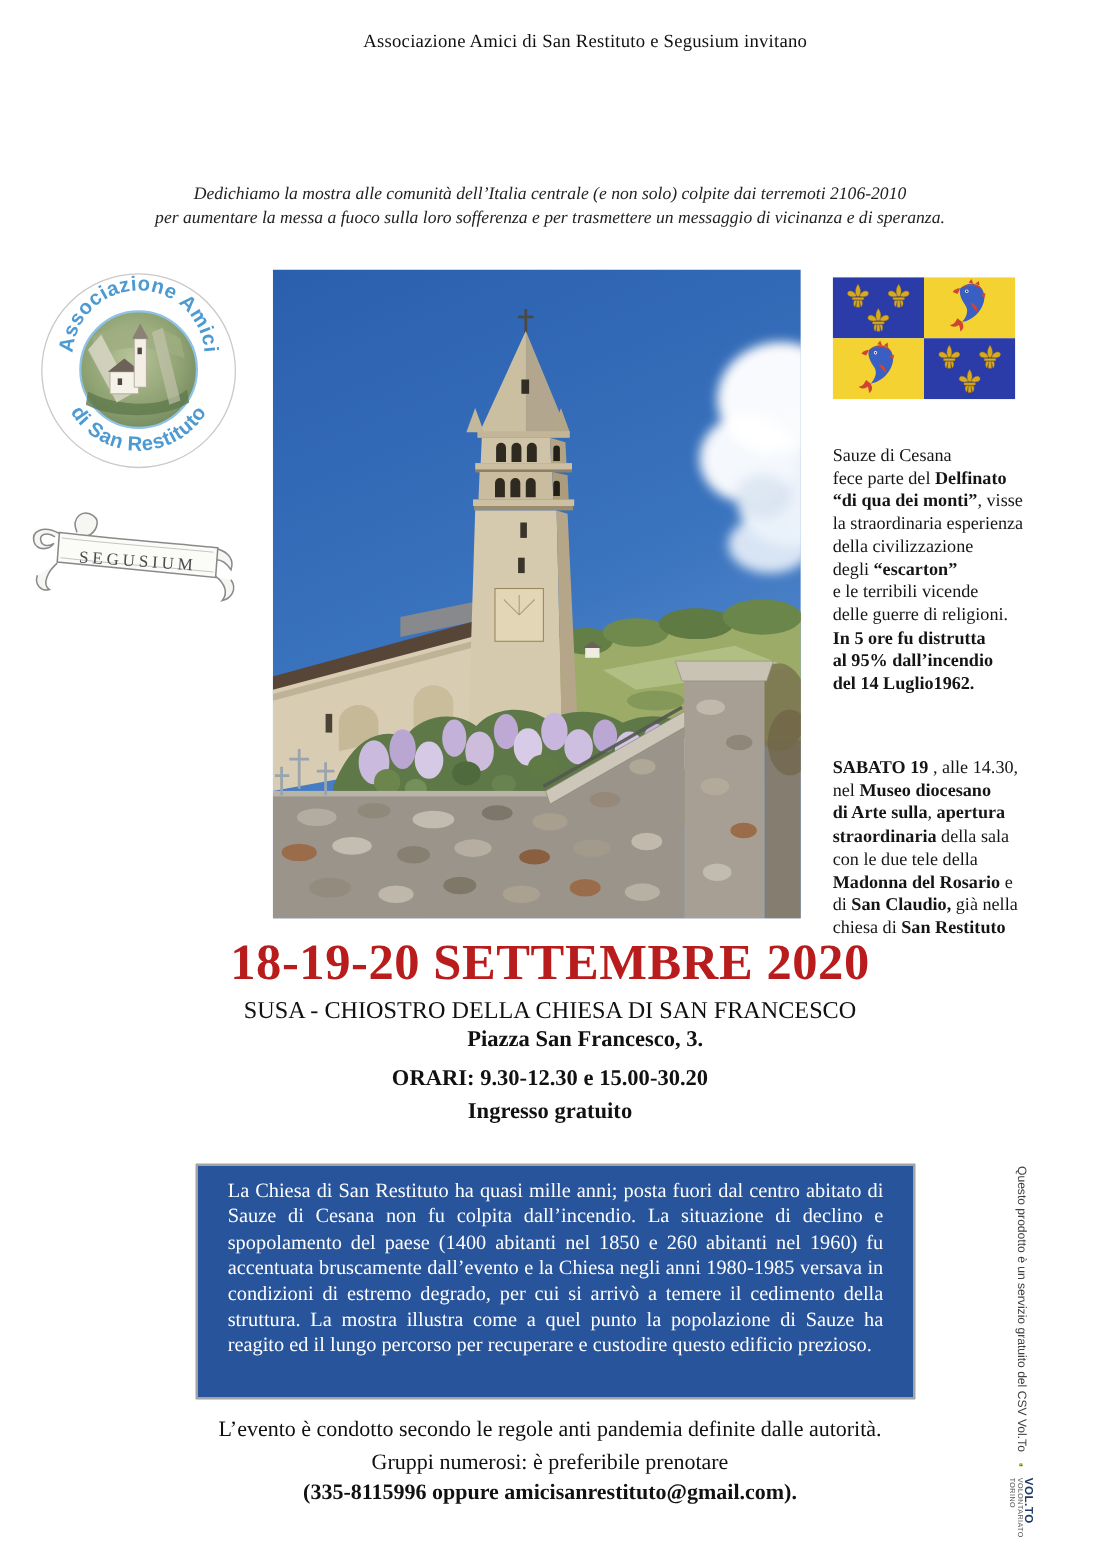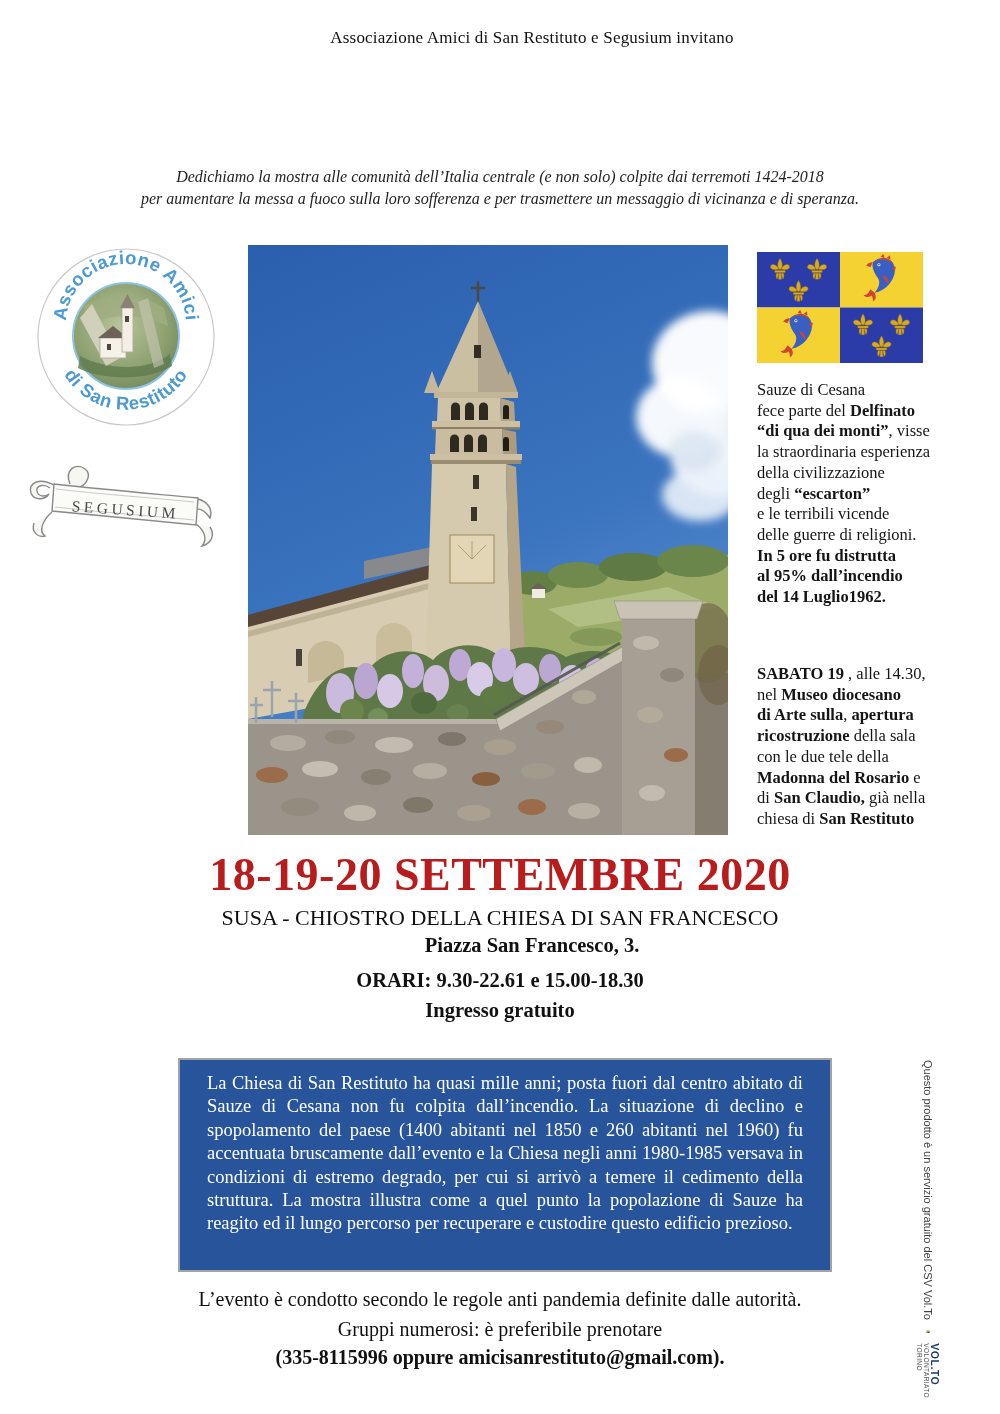--- a/index.html
+++ b/index.html
@@ -10,21 +10,21 @@
 
   .invite{top:28px;font-size:17px;font-weight:normal;letter-spacing:.2px;padding-left:32px;}
   .title{top:76px;font-size:30px;font-weight:bold;color:#1c4489;line-height:40px;}
   .subtitle{top:166px;font-size:16px;font-style:italic;line-height:22px;color:#222;}
 
   .assoc-logo{left:36px;top:246px;width:180px;height:182px;}
   .segusium{left:26px;top:436px;width:202px;height:118px;}
   .photo{left:248px;top:245px;width:480px;height:590px;}
   .flag{left:757px;top:252px;width:166px;height:111px;}
 
-  .rcol{left:757px;width:215px;font-size:16.5px;line-height:20.7px;color:#151515;}
+  .rcol{left:757px;width:215px;font-size:16.5px;line-height:20.7px;color:#151515;margin-top:24px;}
   .rcol1{top:380px;}
   .rcol2{top:664px;}
   .rcol .rline{white-space:nowrap;}
   .b{font-weight:bold;}
 
   .date-heading{top:848px;font-size:46px;font-weight:bold;color:#b91c1c;letter-spacing:.5px;}
   .venue{top:905px;font-size:22px;font-weight:normal;}
   .address{top:934px;font-size:20.5px;font-weight:bold;margin-left:32px;}
   .hours{top:969px;font-size:20.5px;font-weight:bold;}
   .admission{top:999px;font-size:20.5px;font-weight:bold;}
@@ -47,21 +47,21 @@
 </style>
 </head>
 <body>
 
 <div class="page">
 
   <div class="abs ctr invite">Associazione Amici di San Restituto e Segusium invitano</div>
 
 
   <div class="abs ctr subtitle">
-    <div>Dedichiamo la mostra alle comunità dell’Italia centrale (e non solo) colpite dai terremoti 1424-2018</div>
+    <div>Dedichiamo la mostra alle comunità dell’Italia centrale (e non solo) colpite dai terremoti 2106-2010</div>
     <div>per aumentare la messa a fuoco sulla loro sofferenza e per trasmettere un messaggio di vicinanza e di speranza.</div>
   </div>
 
   <div class="abs assoc-logo">
     <svg width="180" height="182" viewBox="0 0 180 182">
       <defs>
         <radialGradient id="terr" cx="45%" cy="40%" r="70%">
           <stop offset="0%" stop-color="#b8c49a"></stop>
             <stop offset="60%" stop-color="#8fa272"></stop>
             <stop offset="100%" stop-color="#6c855a"></stop>
@@ -322,31 +322,31 @@
       <div class="rline"><span>e le terribili vicende</span></div>
       <div class="rline"><span>delle guerre di religioni.</span></div>
       <div class="rline"><span class="b">In 5 ore fu distrutta</span></div>
       <div class="rline"><span class="b">al 95% dall’incendio</span></div>
       <div class="rline"><span class="b">del 14 Luglio1962.</span></div>
     </div>
   <div class="abs rcol rcol2">
       <div class="rline"><span class="b">SABATO 19</span><span> , alle 14.30,</span></div>
       <div class="rline"><span>nel </span><span class="b">Museo diocesano</span></div>
       <div class="rline"><span class="b">di Arte sulla</span><span>, </span><span class="b">apertura</span></div>
-      <div class="rline"><span class="b">ricostruzione</span><span> della sala</span></div>
+      <div class="rline"><span class="b">straordinaria</span><span> della sala</span></div>
       <div class="rline"><span>con le due tele della</span></div>
       <div class="rline"><span class="b">Madonna del Rosario</span><span> e</span></div>
       <div class="rline"><span>di </span><span class="b">San Claudio,</span><span> già nella</span></div>
       <div class="rline"><span>chiesa di </span><span class="b">San Restituto</span></div>
     </div>
 
   <div class="abs ctr date-heading">18-19-20 SETTEMBRE 2020</div>
   <div class="abs ctr venue">SUSA - CHIOSTRO DELLA CHIESA DI SAN FRANCESCO</div>
   <div class="abs ctr address">Piazza San Francesco, 3.</div>
-  <div class="abs ctr hours">ORARI: 9.30-22.61 e 15.00-18.30</div>
+  <div class="abs ctr hours">ORARI: 9.30-12.30 e 15.00-30.20</div>
   <div class="abs ctr admission">Ingresso gratuito</div>
 
   <div class="abs bluebox">
     <span>La Chiesa di San Restituto ha quasi mille anni; posta fuori dal centro abitato di Sauze di Cesana non fu colpita dall’incendio. La situazione di declino e spopolamento del paese (1400 abitanti nel 1850 e 260 abitanti nel 1960) fu accentuata bruscamente dall’evento e la Chiesa negli anni 1980-1985 versava in condizioni di estremo degrado, per cui si arrivò a temere il cedimento della struttura. La mostra illustra come a quel punto la popolazione di Sauze ha reagito ed il lungo percorso per recuperare e custodire questo edificio prezioso.</span>
   </div>
 
   <div class="abs ctr foot1">L’evento è condotto secondo le regole anti pandemia definite dalle autorità.</div>
   <div class="abs ctr foot2">Gruppi numerosi: è preferibile prenotare</div>
   <div class="abs ctr foot3">(335-8115996 oppure amicisanrestituto@gmail.com).</div>
 

